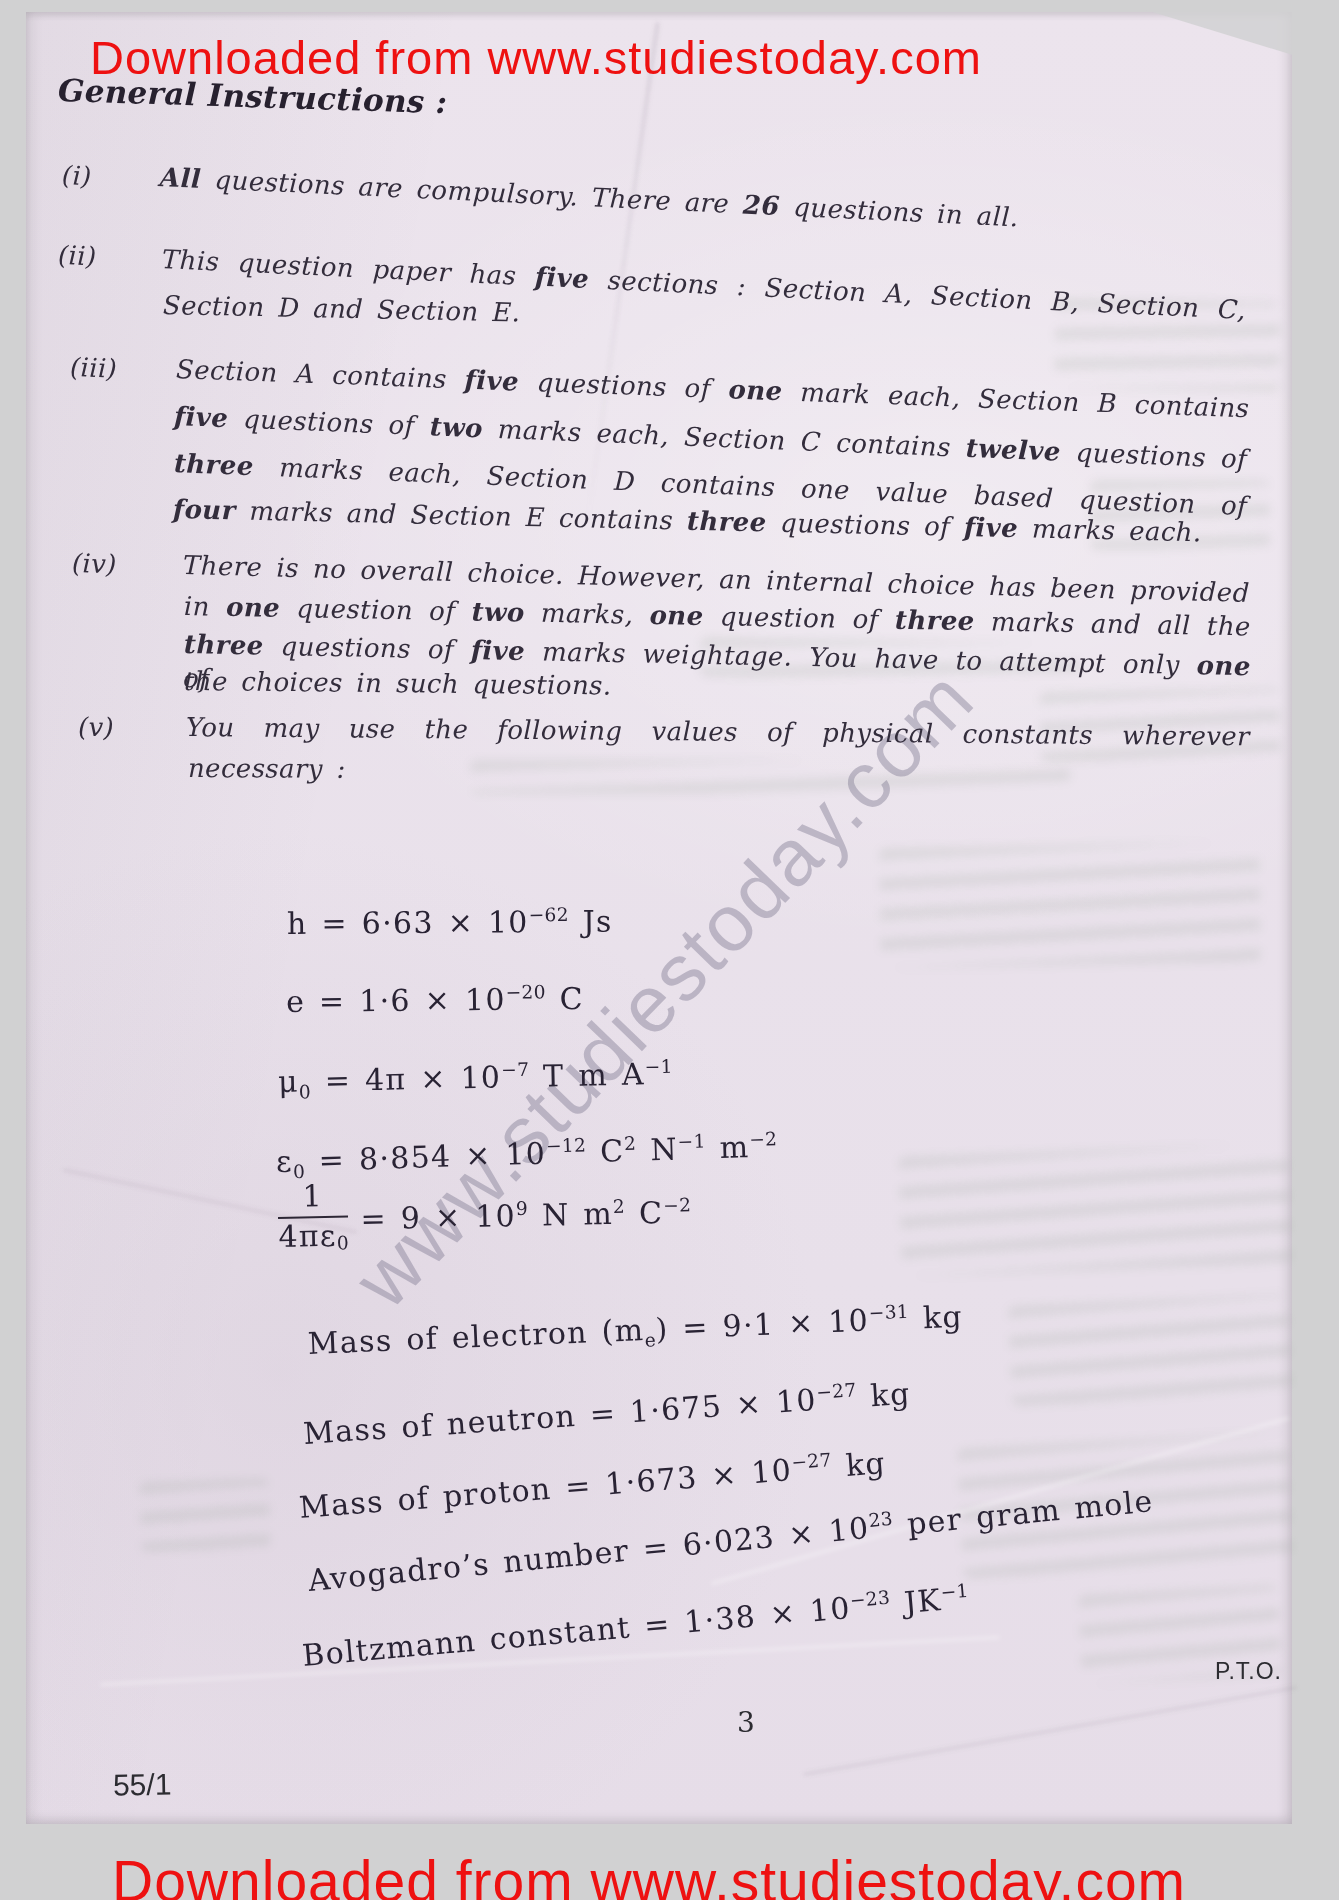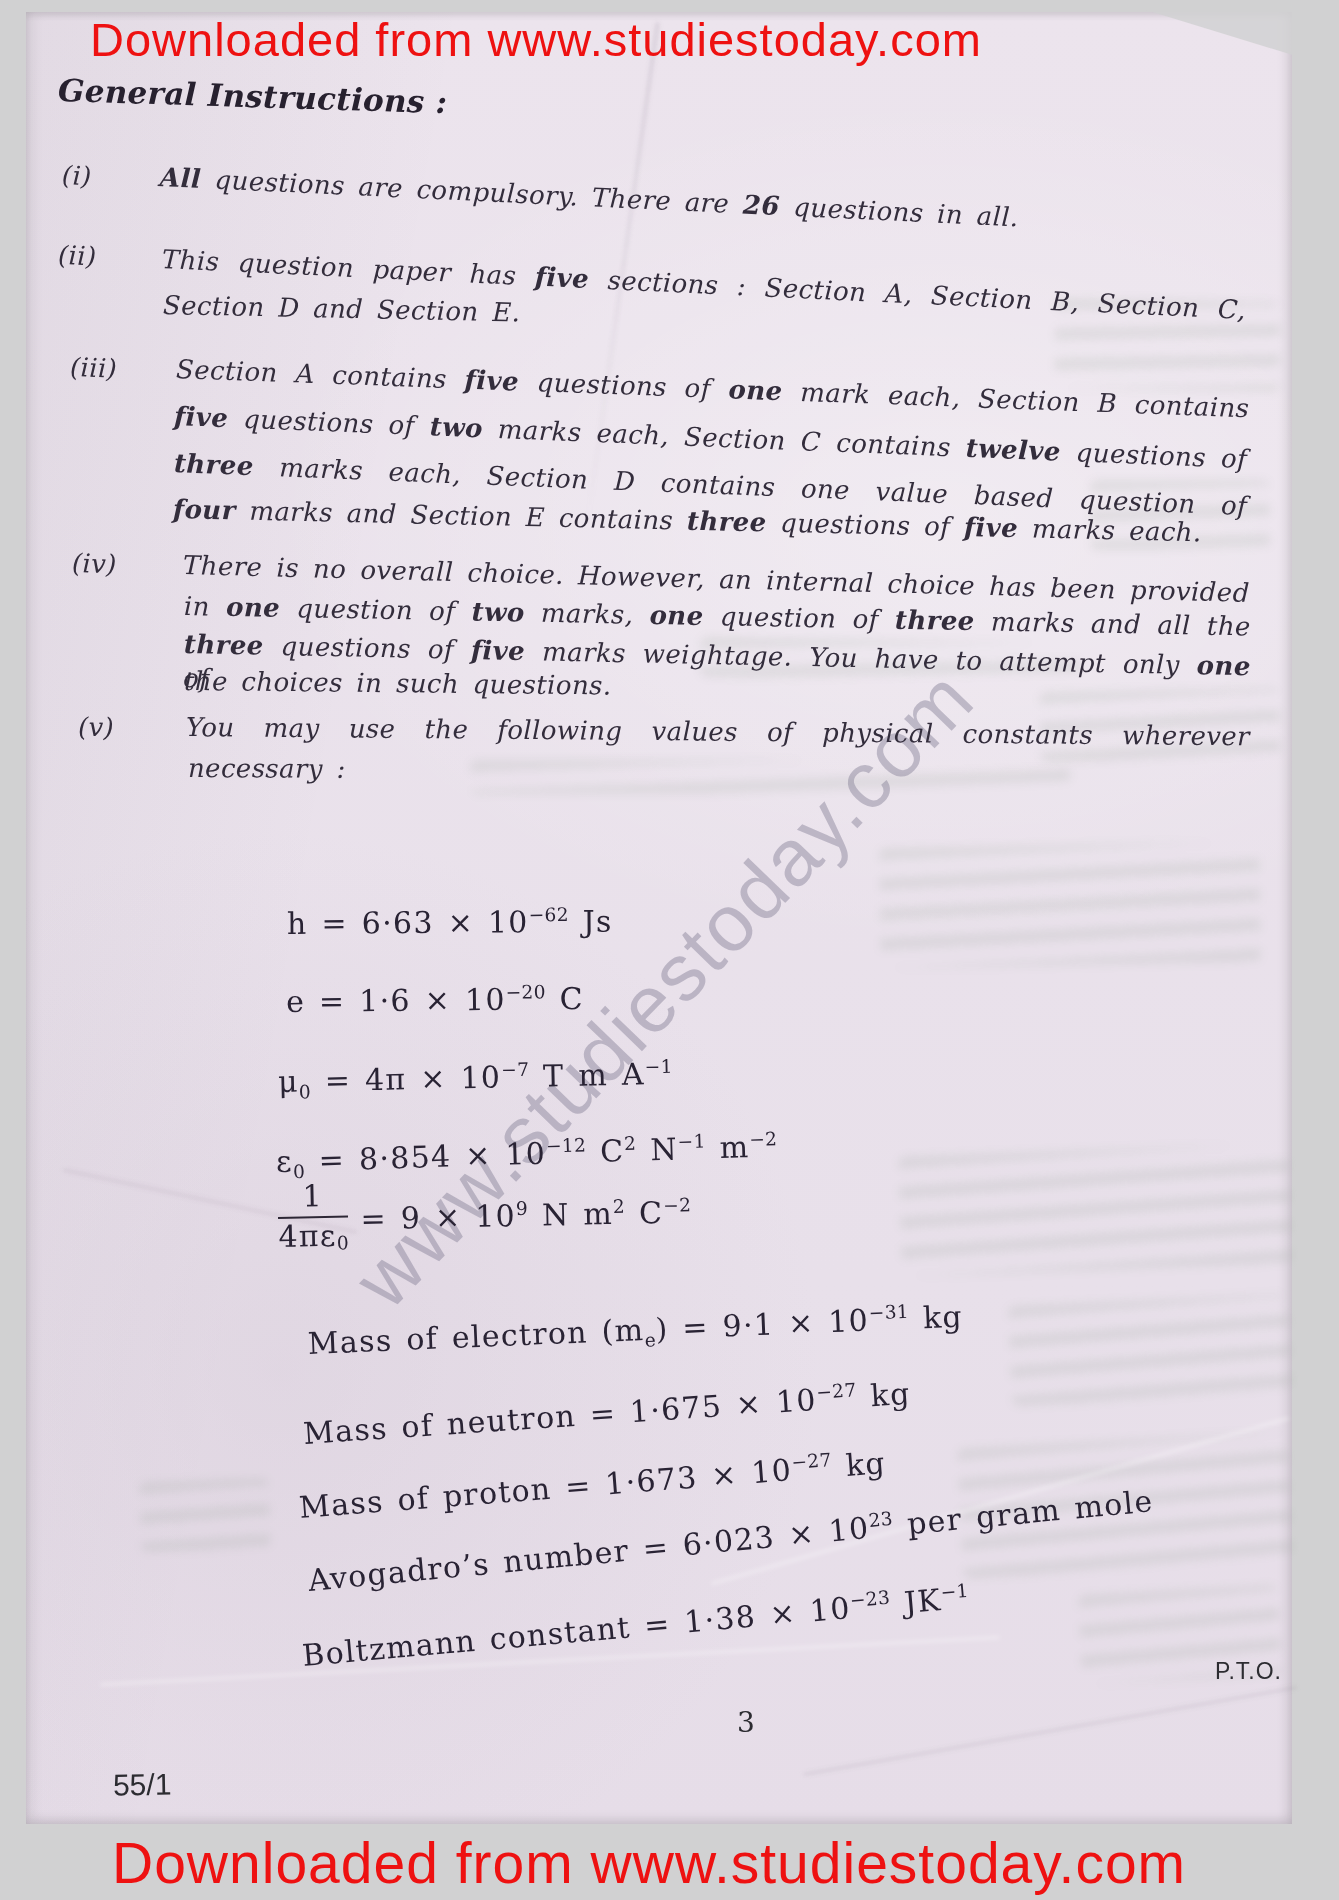--- a/index.html
+++ b/index.html
@@ -10,21 +10,21 @@
            radial-gradient(1100px 700px at 72% 28%, rgba(255,255,255,.30), rgba(255,255,255,0) 62%),
            radial-gradient(900px 900px at 20% 75%, rgba(210,198,212,.35), rgba(210,198,212,0) 60%),
            linear-gradient(100deg, rgba(70,60,80,.06), rgba(70,60,80,0) 28%),
            linear-gradient(#ece4ed,#e8e0ea 70%,#e6dde8);
          box-shadow:inset -7px 0 10px rgba(0,0,0,.08), inset 0 -7px 10px rgba(0,0,0,.06),
                     inset 8px 0 12px rgba(0,0,0,.05), inset 0 4px 6px rgba(0,0,0,.06);
          z-index:1;}
   .corner{position:absolute;left:1146px;top:10px;width:0;height:0;
           border-top:46px solid #d1d1d2;border-left:150px solid transparent;z-index:4;opacity:.85;}
   .banner{position:absolute;font-family:"Liberation Sans",sans-serif;white-space:nowrap;z-index:6;
-          letter-spacing:1px;}
+          letter-spacing:1px;margin-top:18px;}
   .banner.top{left:90px;top:12px;font-size:47px;}
   .banner.bottom{left:112px;top:1830px;font-size:57px;}
   .watermark{position:absolute;left:370px;top:1248px;z-index:3;white-space:nowrap;
              font-family:"Liberation Sans",sans-serif;font-size:80px;letter-spacing:2px;
              transform:rotate(-46deg);transform-origin:0 50%;}
   .ln{position:absolute;font-style:italic;font-size:26px;line-height:34px;color:#332d3c;
       white-space:nowrap;transform-origin:0 50%;letter-spacing:.4px;word-spacing:5px;z-index:5;}
   .just{white-space:normal;text-align:justify;text-align-last:justify;height:36px;overflow:visible;}
   .bold{font-weight:bold;}
   .title{position:absolute;font-style:italic;font-weight:bold;font-size:31px;color:#27212f;

